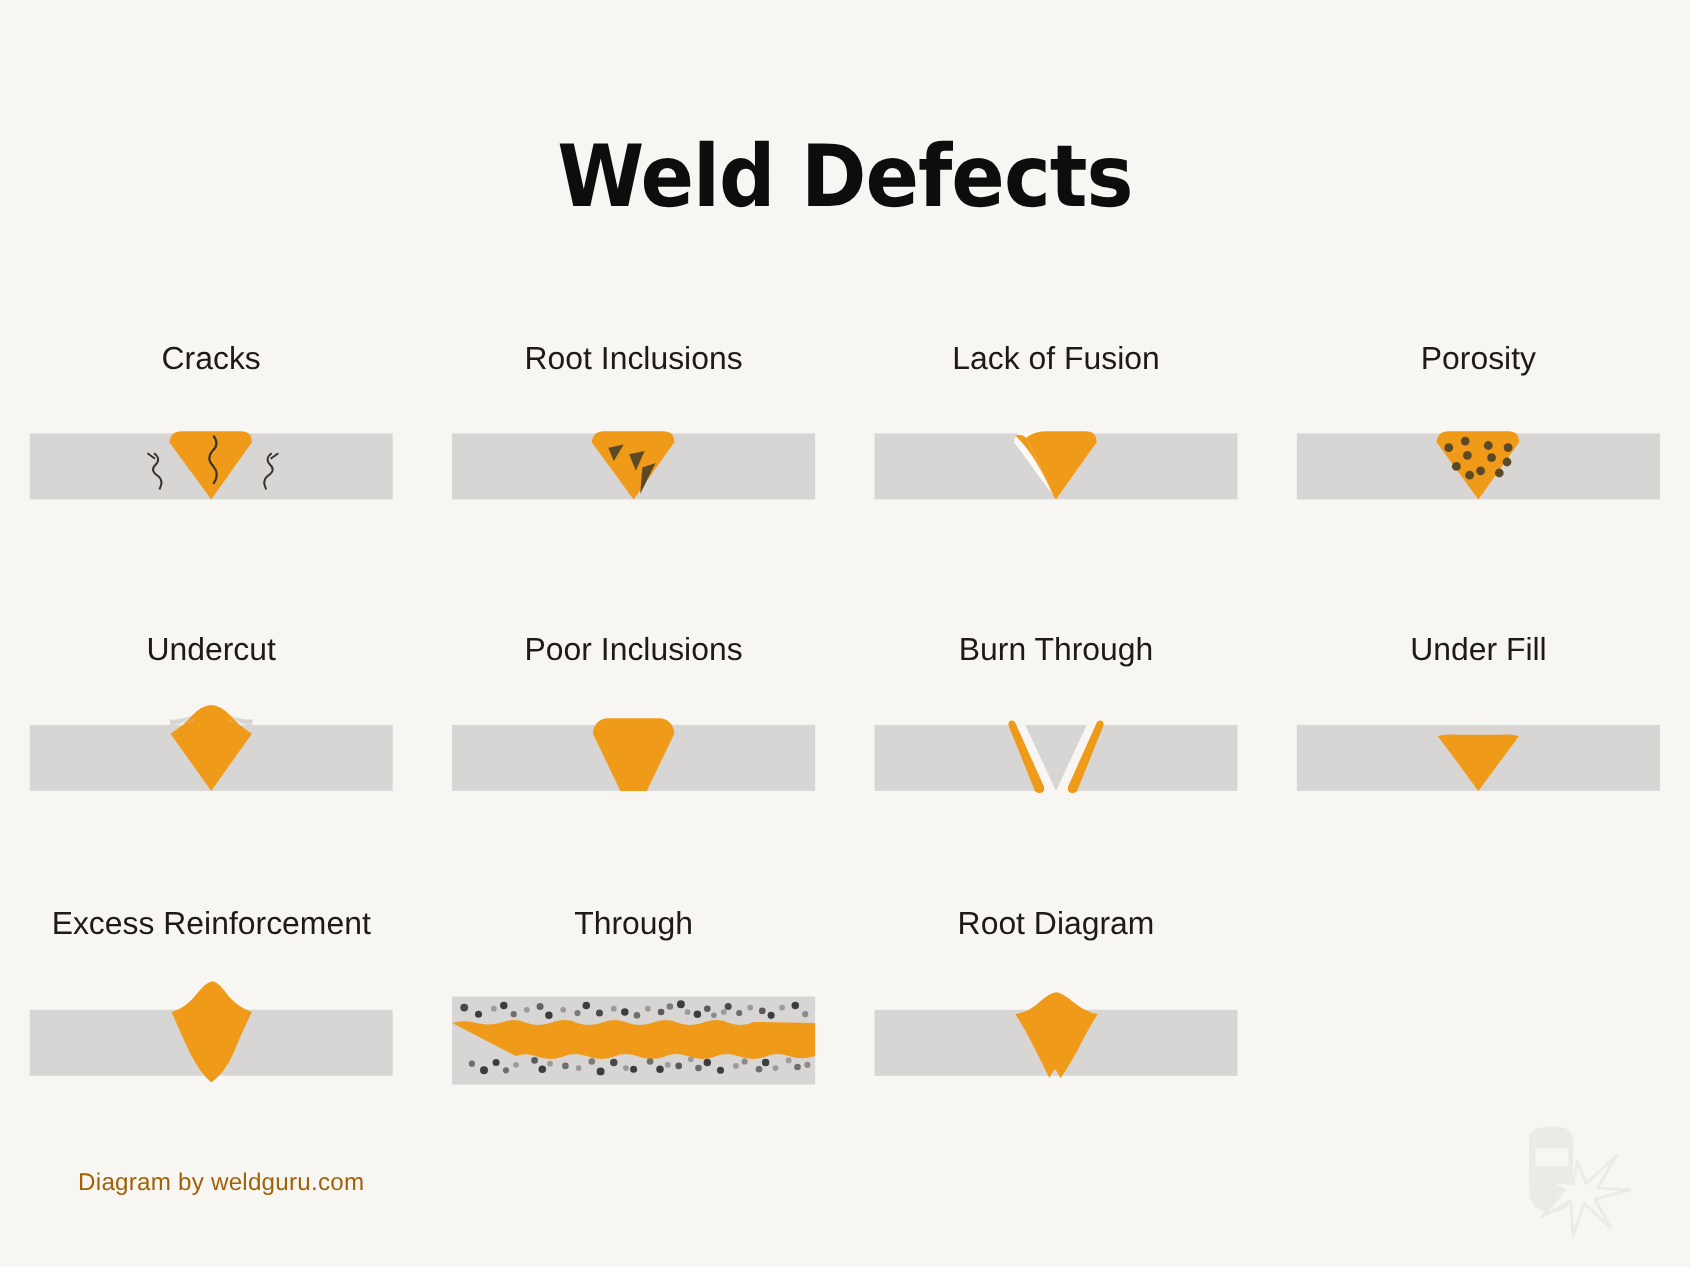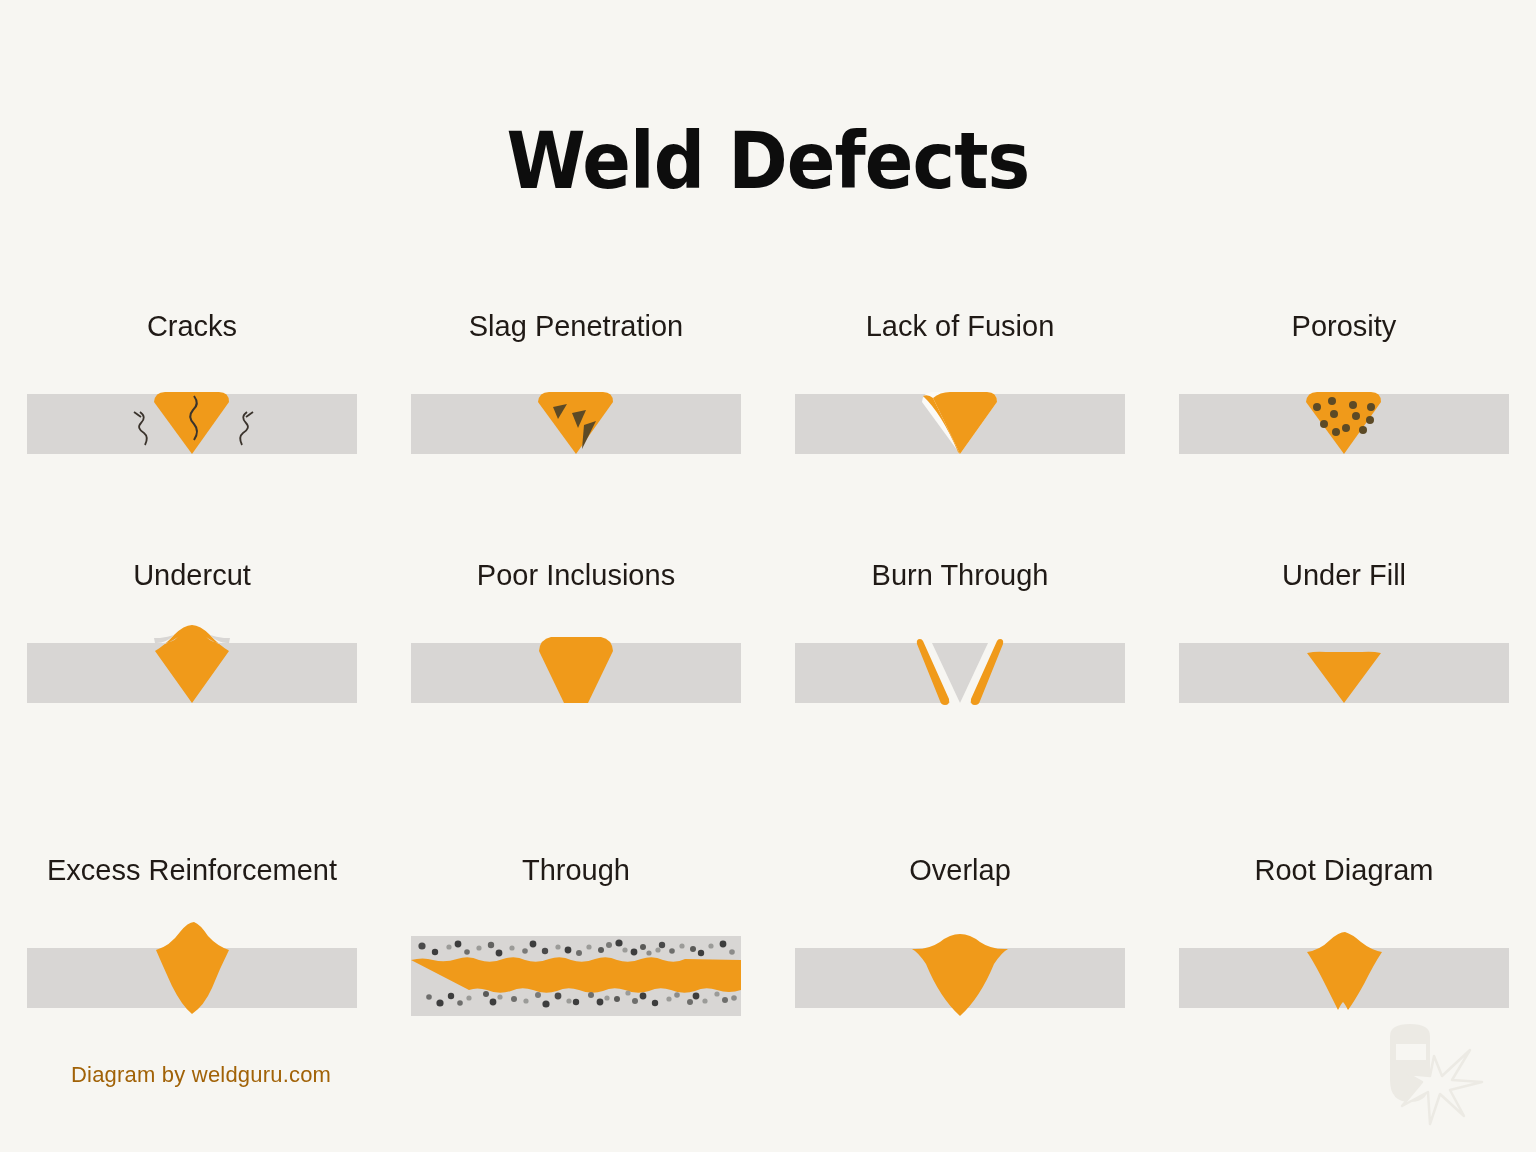--- a/index.html
+++ b/index.html
@@ -50,22 +50,22 @@
     white-space: nowrap;
   }
   .panel-figure {
     margin-top: 16px;
   }
   .panel-figure svg {
     display: block;
   }
   
   .row1 .panel-label { margin-top: 34px; }
-  .row2 .panel-label { margin-top: 18px; }
-  .row3 .panel-label { margin-top: 48px; }
+  .row2 .panel-label { margin-top: 34px; }
+  .row3 .panel-label { margin-top: 18px; }
 
   #footer-credit {
     position: absolute;
     left: 71px;
     top: 1062px;
     font-size: 22px;
     color: #a16207;
     letter-spacing: 0.2px;
   }
   #brand-logo {
@@ -93,21 +93,21 @@
         <path d="M172 34 q6 8 -1 14 q-6 7 1 14 q6 7 0 16" fill="none" stroke="#3a332c" stroke-width="2"></path>
         <path d="M118 50 q7 5 1 11 q-5 5 3 10 q5 4 1 12" fill="none" stroke="#3a332c" stroke-width="1.8"></path>
         <path d="M112 50 l7 5" fill="none" stroke="#3a332c" stroke-width="1.8"></path>
         <path d="M225 50 q-7 5 -1 11 q5 5 -3 10 q-5 4 -1 12" fill="none" stroke="#3a332c" stroke-width="1.8"></path>
         <path d="M231 50 l-7 5" fill="none" stroke="#3a332c" stroke-width="1.8"></path>
       </svg>
     </div>
   </div>
 
   <div class="panel row1">
-    <div class="panel-label">Slag Penetration</div>
+    <div class="panel-label">Root Inclusions</div>
     <div class="panel-figure">
       <svg width="340" height="115" viewBox="0 0 340 115">
         <rect x="5" y="32" width="330" height="60" fill="#d8d6d4"></rect>
         <path d="M170 92 L132 40 Q133 30 143 30 L197 30 Q207 30 207 40 Z" fill="#f09a1a"></path>
         <path d="M147 45 L161 42 L152 57 Z" fill="#5c4a26"></path>
         <path d="M166 51 L180 48 L172 66 Z" fill="#5c4a26"></path>
         <path d="M178 63 L190 59 L176 87 Z" fill="#5c4a26"></path>
       </svg>
     </div>
   </div>
@@ -274,29 +274,20 @@
           <circle cx="290" cy="90" r="3.4" fill="#3d3d3d"></circle>
           <circle cx="299" cy="95" r="2.6" fill="#9b9b98"></circle>
           <circle cx="311" cy="88" r="2.6" fill="#9b9b98"></circle>
           <circle cx="319" cy="94" r="3" fill="#6e6e6c"></circle>
           <circle cx="328" cy="92" r="2.8" fill="#8c8c8a"></circle>
         </g>
       </svg>
     </div>
   </div>
 
-  <div class="panel row3">
-    <div class="panel-label">Overlap</div>
-    <div class="panel-figure">
-      <svg width="340" height="125" viewBox="0 0 340 125">
-        <rect x="5" y="42" width="330" height="60" fill="#d8d6d4"></rect>
-        <path d="M170 110 Q150 92 136 58 Q128 46 122 43 Q138 44 150 36 Q160 28 170 28 Q180 28 190 36 Q202 44 218 43 Q212 46 204 58 Q190 92 170 110 Z" fill="#f09a1a"></path>
-      </svg>
-    </div>
-  </div>
 
   <div class="panel row3">
     <div class="panel-label">Root Diagram</div>
     <div class="panel-figure">
       <svg width="340" height="125" viewBox="0 0 340 125">
         <rect x="5" y="42" width="330" height="60" fill="#d8d6d4"></rect>
         <path d="M164 104 Q160 96 152 80 Q140 56 133 46 Q146 44 156 34 Q165 26 171 26 Q178 28 187 36 Q197 44 208 46 Q200 58 190 78 Q180 96 174 104 Q171 98 169 96 Q167 98 164 104 Z" fill="#f09a1a"></path>
       </svg>
     </div>
   </div>

